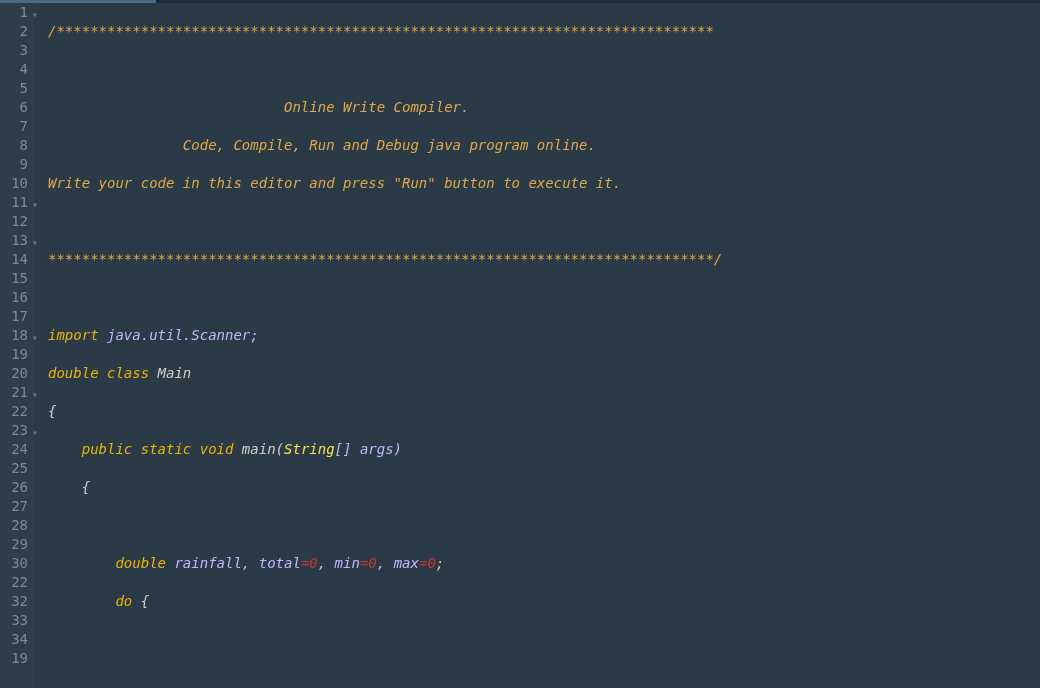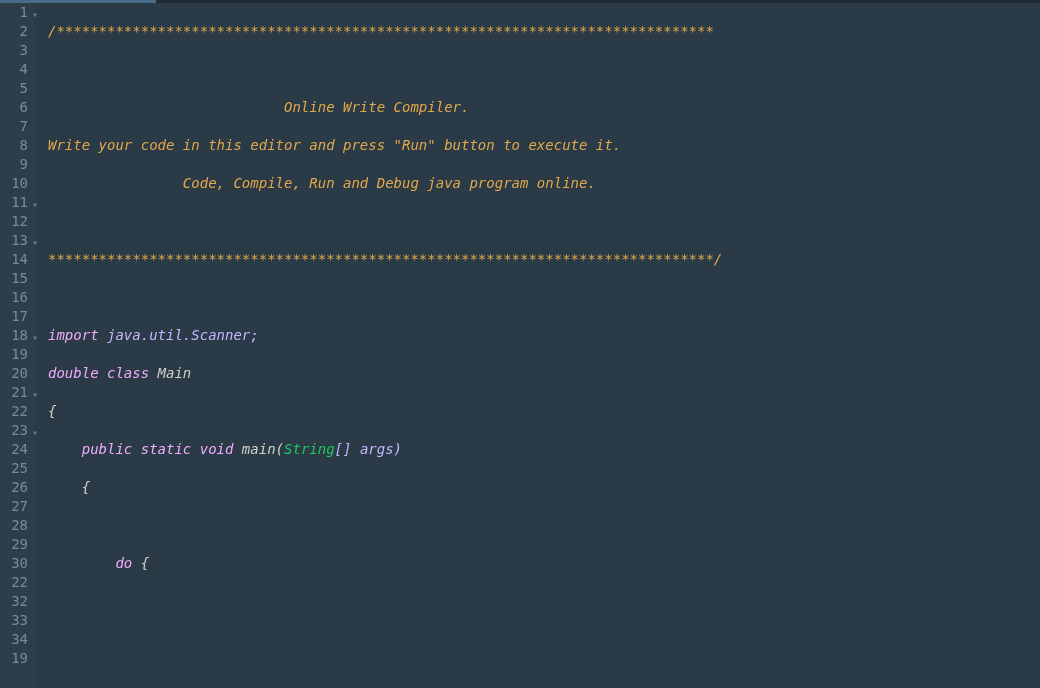--- a/index.html
+++ b/index.html
@@ -47,25 +47,25 @@
     padding-left: 14px;
     color: #d0d0c8;
     white-space: pre;
     position: relative;
   }
   .code .cline {
     height: 19px;
   }
   
   .cm  { color: #e0a84a; } 
-  .kw  { color: #f0abfc; font-style: italic; }
+  .kw  { color: #eab308; font-style: italic; }
   .cls { color: #d0d0c8; }
   .fn  { color: #d0d0c8; }
   .id  { color: #c4b5fd; }
-  .sys { color: #22c55e; }
+  .sys { color: #fde047; }
   .num { color: #c0392b; }
   .op  { color: #c0392b; }
   .pn  { color: #d0d0c8; }
 </style>
 </head>
 <body>
 
 <div class="topbar"></div>
 <div class="editor">
 
@@ -104,31 +104,32 @@
     <div class="gline">32</div>
     <div class="gline">33</div>
     <div class="gline">34</div>
     <div class="gline">19</div>
   </div>
 
   <div class="code">
 <div class="cline"><span class="cm">/******************************************************************************</span></div>
 <div class="cline"><span class="cm"></span></div>
 <div class="cline"><span class="cm">                            Online Write Compiler.</span></div>
+<div class="cline"><span class="cm">                Code, Compile, Run and Debug java program online.</span></div>
 <div class="cline"><span class="cm">Write your code in this editor and press "Run" button to execute it.</span></div>
-<div class="cline"><span class="cm">                Code, Compile, Run and Debug java program online.</span></div>
 <div class="cline"><span class="cm"></span></div>
 <div class="cline"><span class="cm">*******************************************************************************/</span></div>
 <div class="cline"><span></span></div>
 <div class="cline"><span class="kw">import</span><span class="id"> java.util.Scanner;</span></div>
 <div class="cline"><span class="kw">double</span><span class="kw"> class</span><span class="cls"> Main</span></div>
 <div class="cline"><span class="pn">{</span></div>
 <div class="cline"><span class="kw">    public static void</span><span class="fn"> main</span><span class="pn">(</span><span class="sys">String</span><span class="id">[] args)</span></div>
 <div class="cline"><span class="pn">    {</span></div>
 <div class="cline"><span>        </span></div>
+<div class="cline"><span class="kw">        double</span><span class="id"> rainfall, total</span><span class="op">=</span><span class="num">0</span><span class="id">, min</span><span class="op">=</span><span class="num">0</span><span class="id">, max</span><span class="op">=</span><span class="num">0</span><span class="pn">;</span></div>
 <div class="cline"><span class="kw">        do</span><span class="pn"> {</span></div>
 
 
 
 
 
 
 
 
 

